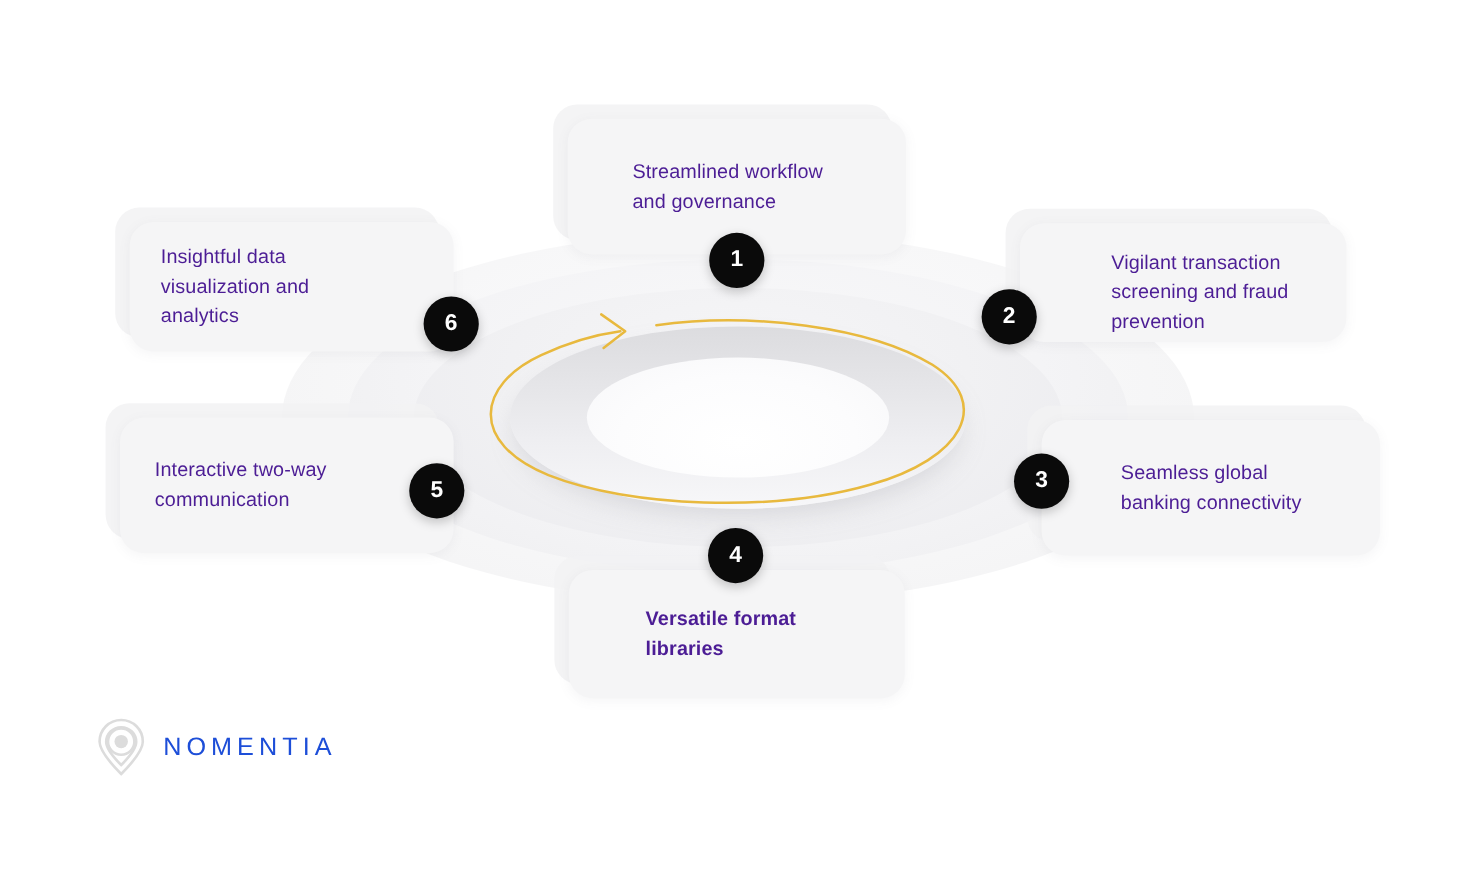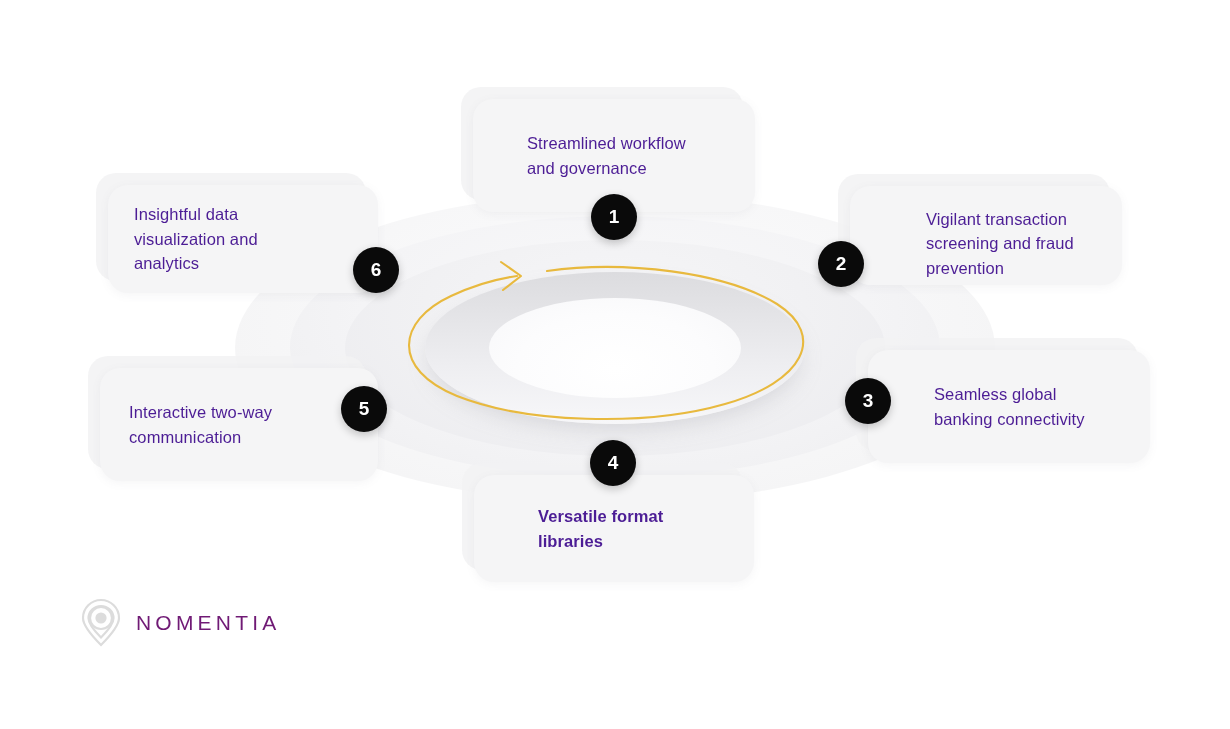--- a/index.html
+++ b/index.html
@@ -144,39 +144,39 @@
   #badge-2 { left: 818px; top: 241px; }
 
   #card-3 { left: 868px; top: 350px; width: 282px; height: 113px; z-index: 5; }
   #card-3 .card-text { padding-left: 66px; padding-right: 16px; }
   #badge-3 { left: 845px; top: 378px; }
 
   #card-4 { left: 474px; top: 475px; width: 280px; height: 107px; z-index: 6; }
   #card-4 .card-text { padding-left: 64px; padding-right: 18px; font-weight: bold; }
   #badge-4 { left: 590px; top: 440px; }
 
-  #card-5 { left: 100px; top: 368px; width: 278px; height: 113px; z-index: 5; }
+  #card-5 { left: 100px; top: 348px; width: 278px; height: 113px; z-index: 5; }
   #card-5 .card-text { padding-left: 29px; padding-right: 60px; }
   #badge-5 { left: 341px; top: 386px; }
 
   #card-6 { left: 108px; top: 185px; width: 270px; height: 108px; z-index: 5; }
   #card-6 .card-text { padding-left: 26px; padding-right: 60px; }
   #badge-6 { left: 353px; top: 247px; }
 
   
   #logo {
     position: absolute;
     left: 80px;
     top: 598px;
     display: flex;
     align-items: center;
     gap: 14px;
   }
   #logo-text {
-    color: #701a75;
+    color: #1d4ed8;
     font-size: 21px;
     letter-spacing: 4.2px;
     font-weight: 400;
   }
 </style>
 </head>
 <body>
 
 <div id="stage">
 

